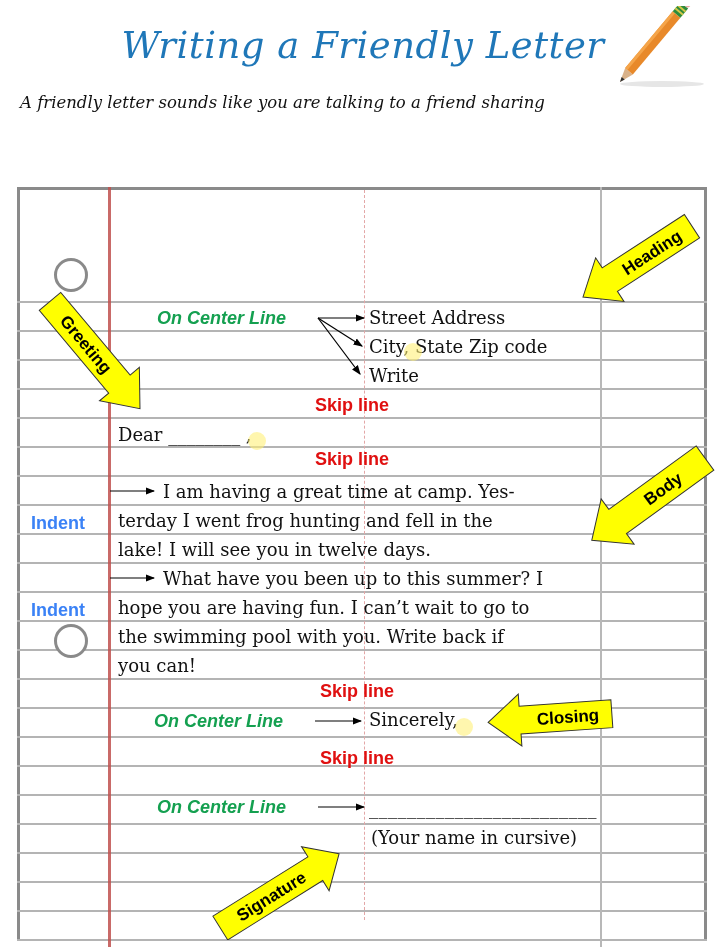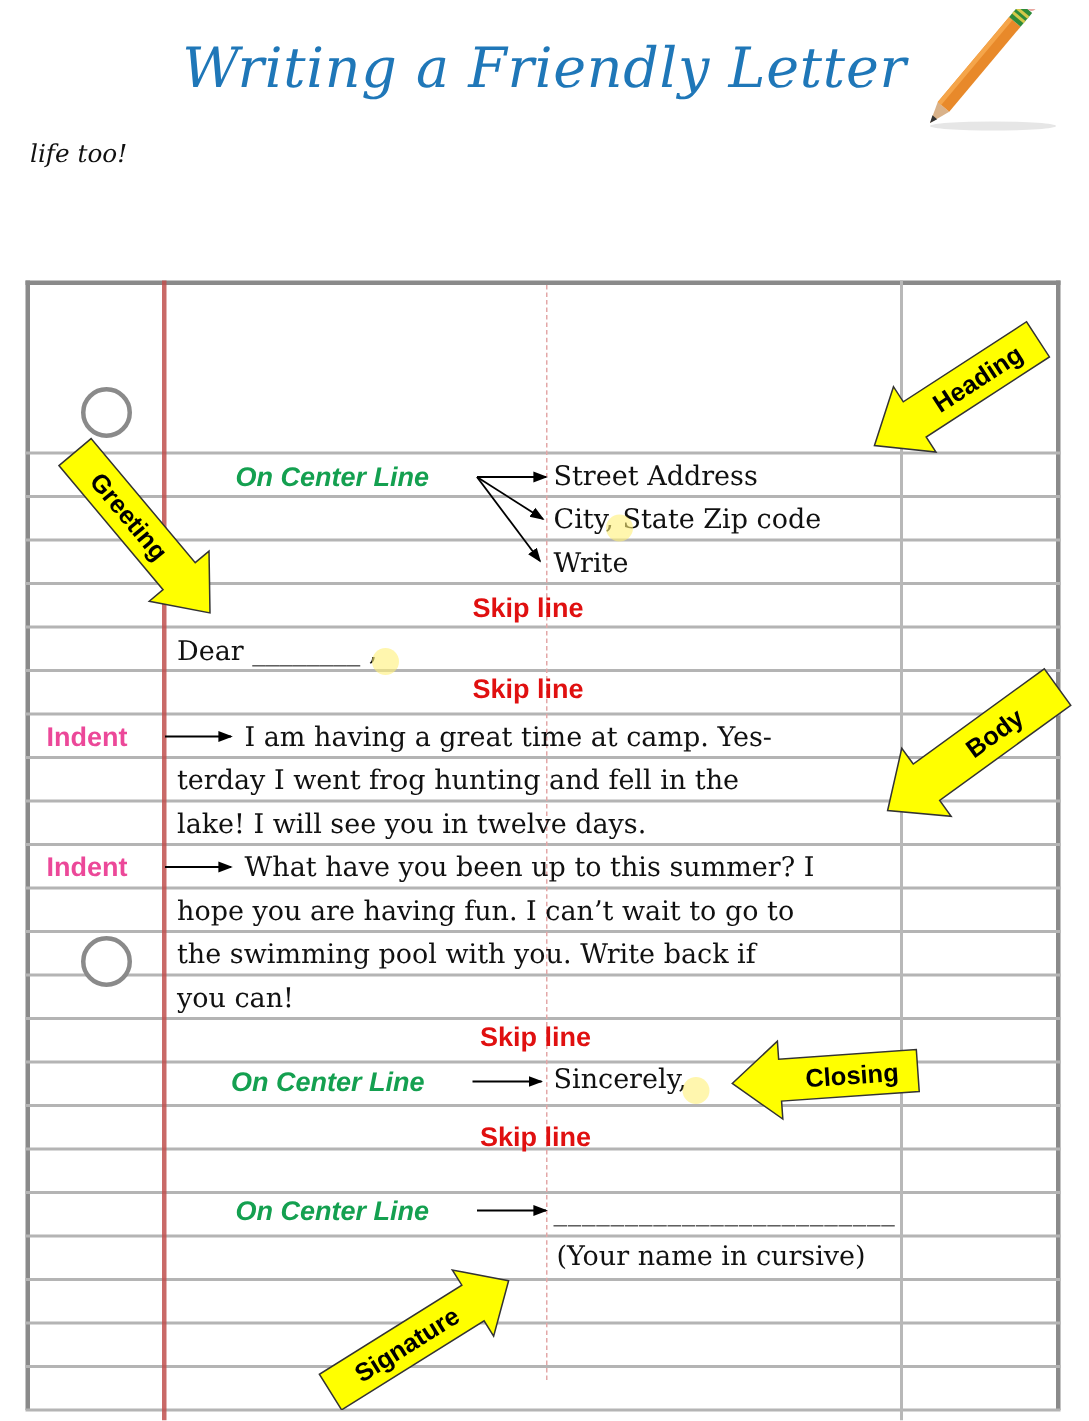--- a/index.html
+++ b/index.html
@@ -13,21 +13,21 @@
   .paper { position:absolute; left:17px; top:187px; width:690px; height:753px;
            border-left:3px solid #8a8a8a; border-right:3px solid #8a8a8a; border-top:3px solid #8a8a8a; box-sizing:border-box; }
   .hline { position:absolute; left:17px; width:690px; height:2px; background:#b4b4b4; }
   .redline { position:absolute; left:108px; top:187px; width:3px; height:760px; background:#c0504d; opacity:0.85; }
   .centerline { position:absolute; left:364px; top:190px; width:0; height:730px; border-left:1px dashed #e3a7a7; }
   .rightline { position:absolute; left:600px; top:187px; width:2px; height:760px; background:#b8b8b8; }
   .hole { position:absolute; width:28px; height:28px; border:3px solid #8a8a8a; border-radius:50%; background:#fff; }
   .lbl { position:absolute; font-family:"Liberation Sans", sans-serif; font-weight:bold; font-size:18px; white-space:nowrap; }
   .green { color:#14a050;font-style:italic; }
   .red { color:#e01010; }
-  .blue { color:#ec4899; }
+  .blue { color:#3b82f6;margin-top:32px; }
   .hand { position:absolute; font-family:"DejaVu Serif", serif; font-size:18px; color:#111; white-space:nowrap; }
   .arrowsvg { position:absolute; overflow:visible; }
   .callout { position:absolute; }
   .callout-text { font-family:"Liberation Sans", sans-serif; font-weight:bold; font-size:17px; fill:#000; }
   .hl { position:absolute; width:18px; height:18px; border-radius:50%; background:rgba(255,240,120,0.6); }
 </style>
 </head>
 <body>
 
 <div class="title">Writing a Friendly Letter</div>
@@ -40,21 +40,21 @@
     <rect x="14" y="-5" width="74" height="10" fill="#e8892a"></rect>
     <rect x="14" y="-5" width="74" height="3" fill="#f5a54a"></rect>
     <rect x="88" y="-5" width="12" height="10" fill="#2e8b3a"></rect>
     <rect x="91" y="-5" width="2" height="10" fill="#d4c84a"></rect>
     <rect x="95" y="-5" width="2" height="10" fill="#d4c84a"></rect>
     <rect x="100" y="-5" width="8" height="10" rx="3" fill="#e8a7a0"></rect>
   </g>
 </svg>
 
 <div class="intro">
-  <div>life too!</div>
+  <div>A friendly letter sounds like  you are talking to a friend sharing</div>
 </div>
 
 <div class="paper"></div>
 <div class="hline" style="top:301px"></div>
 <div class="hline" style="top:330px"></div>
 <div class="hline" style="top:359px"></div>
 <div class="hline" style="top:388px"></div>
 <div class="hline" style="top:417px"></div>
 <div class="hline" style="top:446px"></div>
 <div class="hline" style="top:475px"></div>

